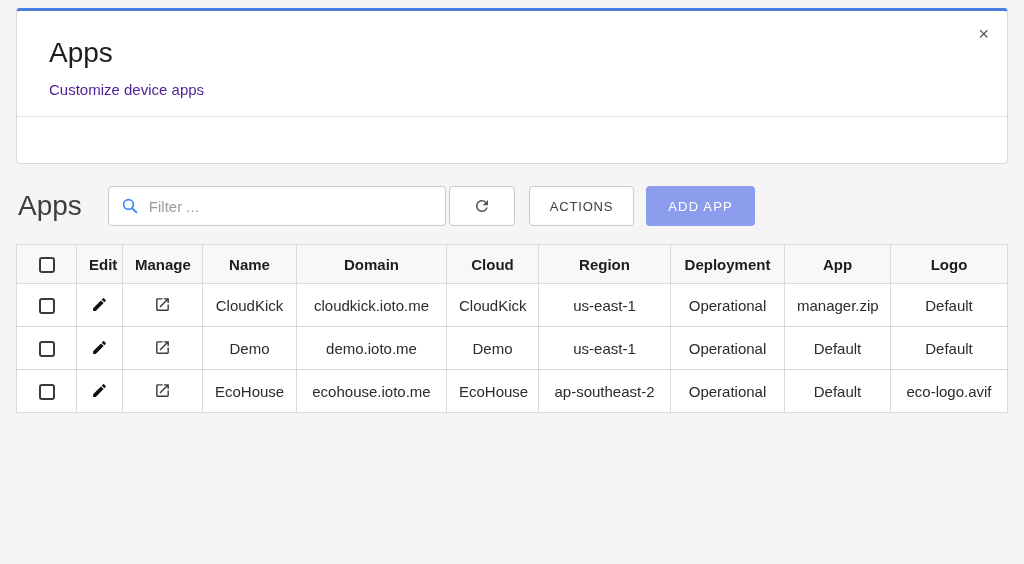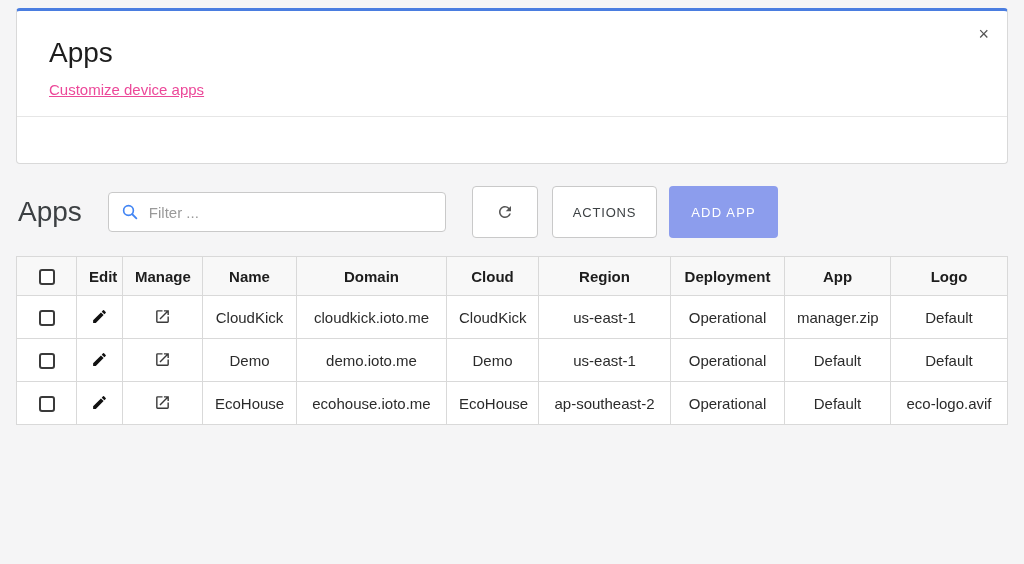--- a/index.html
+++ b/index.html
@@ -23,46 +23,46 @@
   }
   .info-card .close-btn {
     position: absolute;
     top: 14px; right: 18px;
     border: none; background: transparent;
     font-size: 18px; color: #555;
     cursor: pointer; line-height: 1;
   }
   .card-header { padding: 26px 32px 18px 32px; border-bottom: 1px solid #e6e6e6; }
   .card-title { font-size: 28px; font-weight: 400; color: #1d1d1d; margin-bottom: 12px; }
-  .card-subtitle { font-size: 15px; color: #ec4899; text-decoration: underline; }
+  .card-subtitle { font-size: 15px; color: #4c1d95; }
   .card-body { padding: 20px 32px 26px 32px; font-size: 15.5px; line-height: 1.65; color: #2b2b2b; }
   .card-body p + p { margin-top: 16px; }
   .card-body b { font-weight: 700; }
 
   
   .toolbar { display: flex; align-items: center; margin: 0 0 18px 2px; }
   .toolbar-title { font-size: 28px; font-weight: 500; color: #3c4043; margin-right: 26px; }
   .filter-box {
     display: flex; align-items: center;
     width: 338px; height: 40px;
     background: #fff;
     border: 1px solid #c9c9c9;
     border-radius: 4px;
     padding: 0 10px 0 12px;
-    margin-right: 26px;
+    margin-right: 3px;
   }
   .filter-box svg { flex: 0 0 auto; margin-right: 10px; }
   .filter-box input {
     border: none; outline: none; width: 100%;
     font-family: "Liberation Sans", sans-serif;
     font-size: 15px; color: #333; background: transparent;
   }
   .filter-box input::placeholder { color: #9a9a9a; }
   .btn {
-    height: 52px;
+    height: 40px;
     border: 1px solid #c9c9c9;
     border-radius: 4px;
     background: #fff;
     font-family: "Liberation Sans", sans-serif;
     font-size: 13px;
     letter-spacing: 0.8px;
     color: #3c4043;
     cursor: pointer;
     display: inline-flex; align-items: center; justify-content: center;
   }

